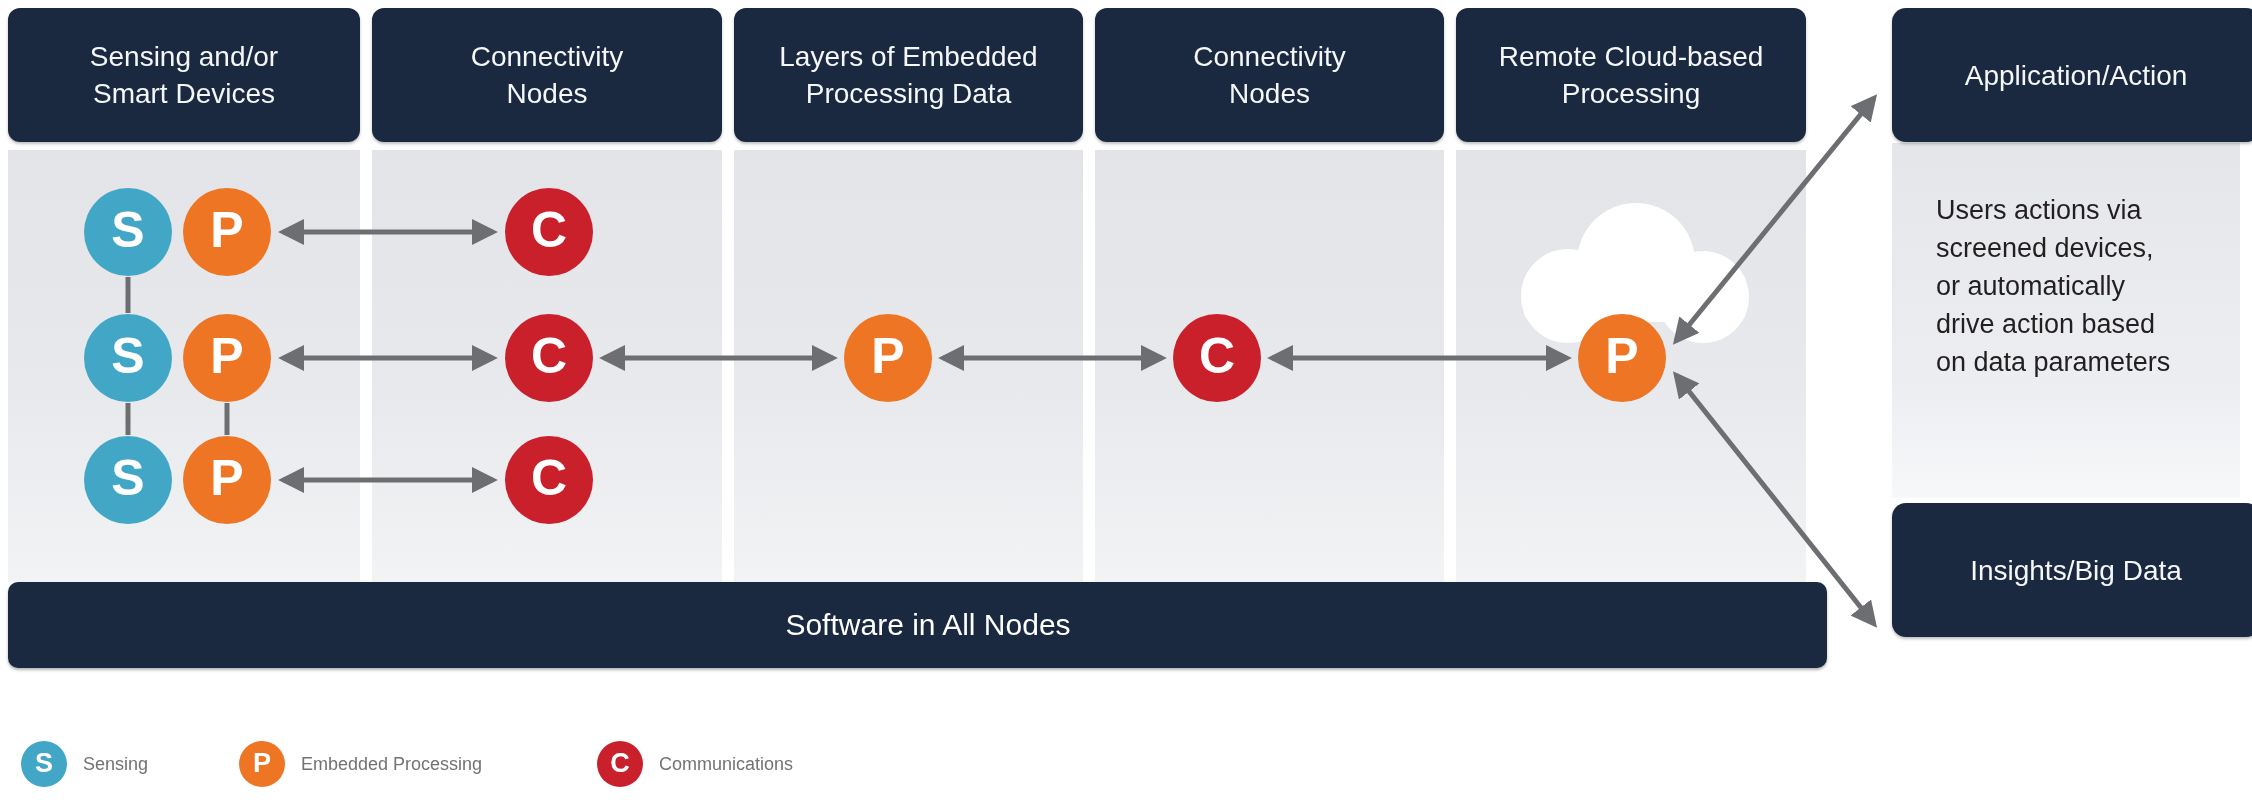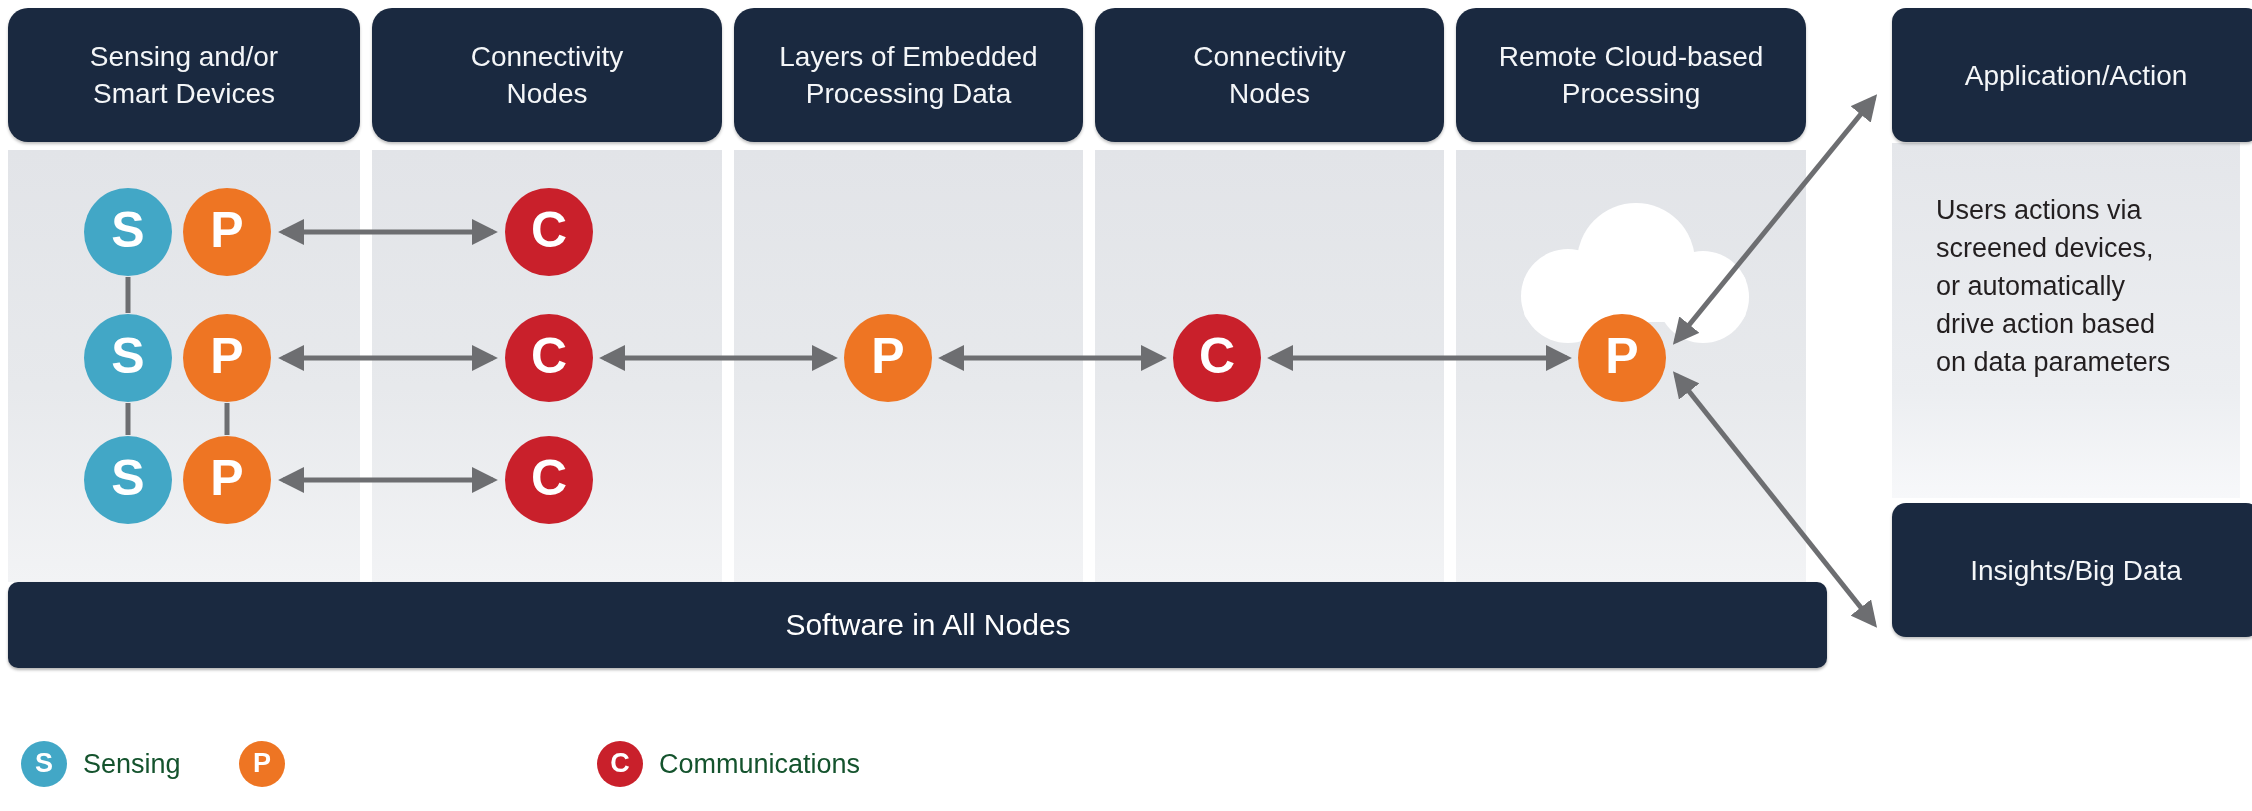--- a/index.html
+++ b/index.html
@@ -1,20 +1,20 @@
 <!DOCTYPE html>
 <html><head>
 <meta charset="utf-8">
 <style>
   html,body{margin:0;padding:0;background:#ffffff;}
   body{font-family:"Liberation Sans","DejaVu Sans",sans-serif;}
   .stage{position:relative;width:2252px;height:811px;background:#ffffff;overflow:hidden;}
 
   
-  .hdr{position:absolute;top:8px;height:134px;background:#1a2940;border-radius:20px;
+  .hdr{position:absolute;top:8px;height:134px;background:#1a2940;border-radius:12px;
        display:flex;align-items:center;justify-content:center;box-shadow:0 2px 3px rgba(0,0,0,.25);}
   .hdr-t{color:#f4f6f8;font-size:28px;line-height:37px;text-align:center;}
 
   
   .panel{position:absolute;top:150px;height:432px;
          background:linear-gradient(180deg,#e2e4e8 0%,#e7e9ec 55%,#f2f3f5 100%);}
 
   
   .rpanel{position:absolute;width:348px;background:linear-gradient(180deg,#e4e6ea 0%,#eceef1 70%,#f7f8fa 100%);}
   .rpanel .txt{color:#231f20;font-size:27px;line-height:38px;max-width:242px;margin:48px 0 0 44px;}
@@ -35,21 +35,21 @@
   .node.p{background:#ee7523;}
   .node.c{background:#c9202b;}
 
   
   .wires{position:absolute;left:0;top:0;z-index:3;}
 
   
   .legend-item{position:absolute;top:741px;height:46px;display:flex;align-items:center;}
   .lg-circle{width:46px;height:46px;border-radius:50%;display:flex;align-items:center;justify-content:center;flex:0 0 auto;}
   .lg-circle span{color:#fff;font-size:27px;font-weight:bold;transform:translateY(-1px);}
-  .lg-label{color:#14532d;font-size:27px;margin-left:16px;white-space:nowrap;}
+  .lg-label{color:#737373;font-size:18px;margin-left:16px;white-space:nowrap;}
 </style>
 </head>
 <body>
 
 <div class="stage">
 
   <div class="panel" style="left:8px;width:352px"></div>
   <div class="panel" style="left:372px;width:350px"></div>
   <div class="panel" style="left:734px;width:349px"></div>
   <div class="panel" style="left:1095px;width:349px"></div>
@@ -160,20 +160,21 @@
   <div class="legend-item" style="left:21px">
     <div class="lg-circle" style="background:#42a7c6">
       <span>S</span>
     </div>
     <span class="lg-label">Sensing</span>
   </div>
   <div class="legend-item" style="left:239px">
     <div class="lg-circle" style="background:#ee7523">
       <span>P</span>
     </div>
+    <span class="lg-label">Embedded Processing</span>
   </div>
   <div class="legend-item" style="left:597px">
     <div class="lg-circle" style="background:#c9202b">
       <span>C</span>
     </div>
     <span class="lg-label">Communications</span>
   </div>
 
 </div>
 

